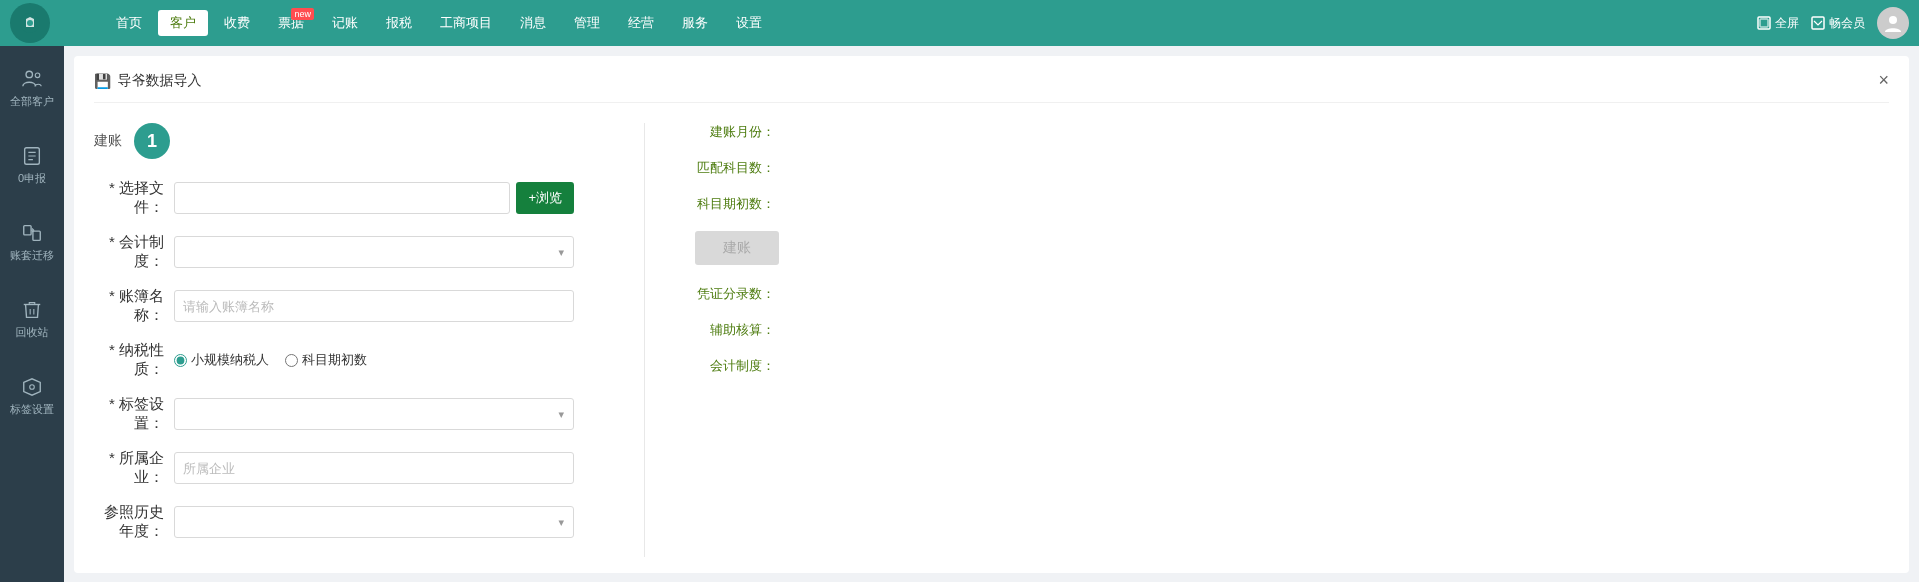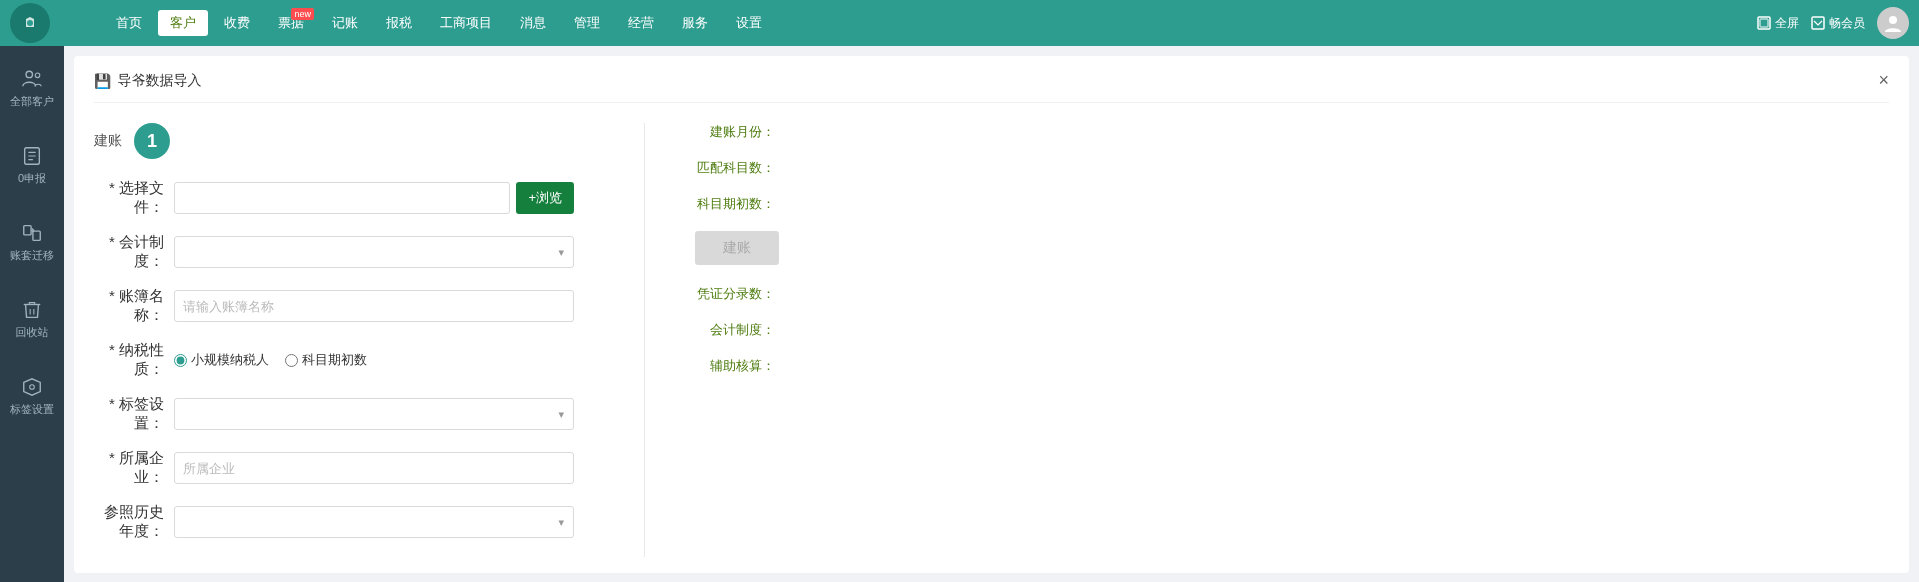--- a/index.html
+++ b/index.html
@@ -513,25 +513,25 @@
 
           <div style="text-align: center; margin: 10px 0 20px 0;">
             <button class="build-account-btn">建账</button>
           </div>
 
           <div class="right-field-row">
             <div class="right-label">凭证分录数：</div>
             <div class="right-value"></div>
           </div>
           <div class="right-field-row">
+            <div class="right-label">辅助核算：</div>
+            <div class="right-value"></div>
+          </div>
+          <div class="right-field-row">
             <div class="right-label">会计制度：</div>
             <div class="right-value"></div>
           </div>
-          <div class="right-field-row">
-            <div class="right-label">辅助核算：</div>
-            <div class="right-value"></div>
-          </div>
         </div>
 
       </div>
     </div>
   </div>
 </div>
 
 </body></html>

